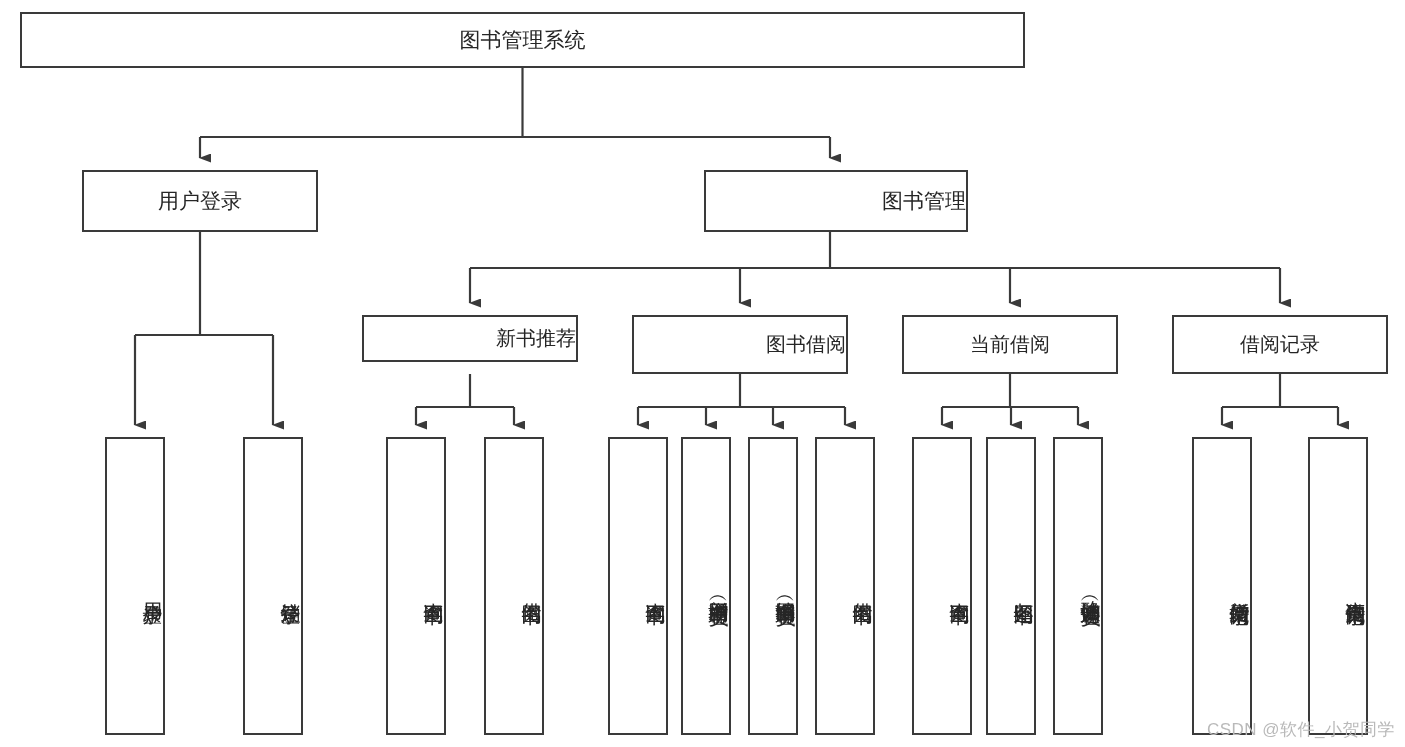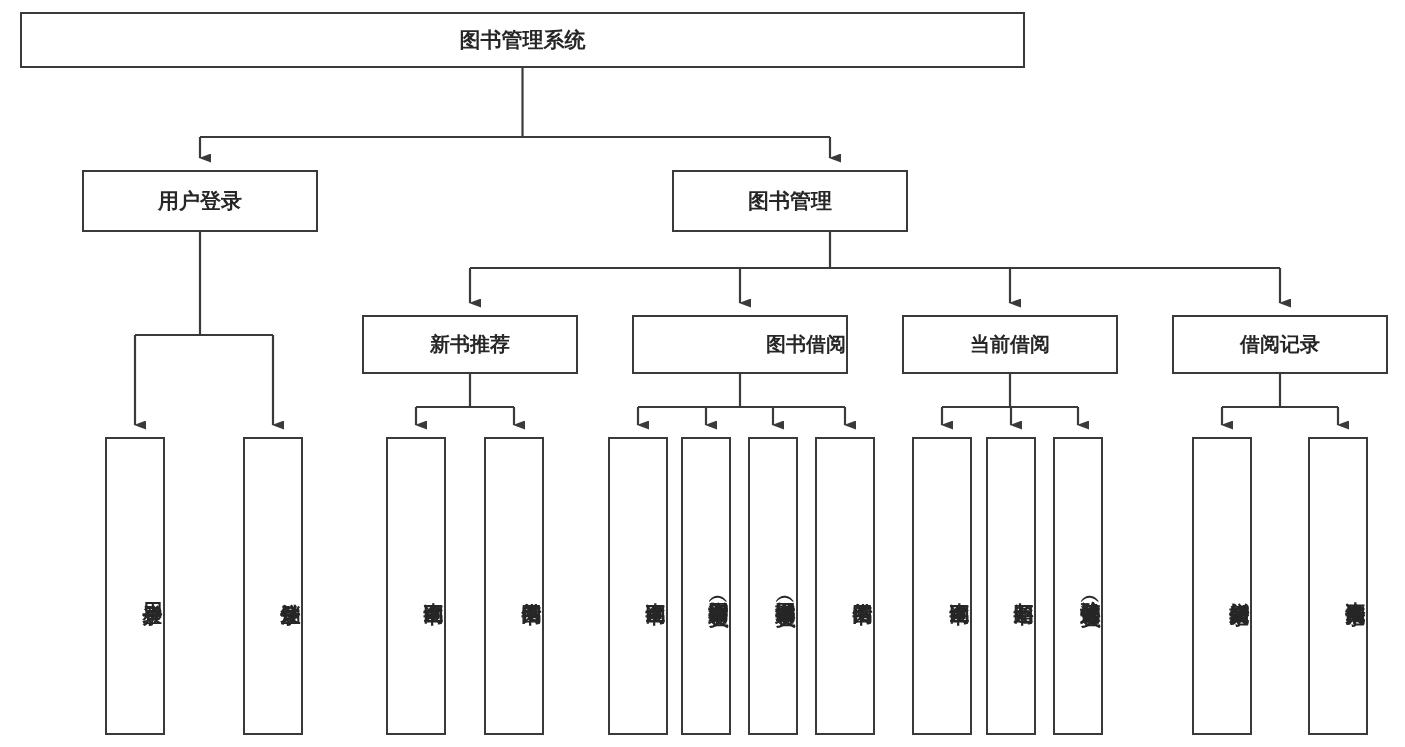--- a/index.html
+++ b/index.html
@@ -29,21 +29,20 @@
   .node {
     position: absolute;
     box-sizing: border-box;
     border: 2px solid #3a3a3a;
     background: #ffffff;
     display: flex;
     align-items: center;
     justify-content: center;
     color: #262626;
     text-align: center;
-    font-weight: bold;
   }
   .node.root {
     font-size: 21px;
   }
   .node.level2 {
     font-size: 21px;
   }
   .node.level3 {
     font-size: 20px;
   }
@@ -123,25 +122,25 @@
   </svg>
 
   <div class="node root" style="left: 20px; top: 12px; width: 1005px; height: 56px;">
     <span>图书管理系统</span>
   </div>
 
   <div class="node level2" style="left: 82px; top: 170px; width: 236px; height: 62px;">
     <span>用户登录</span>
   </div>
 
-  <div class="node level2" style="left: 672px; top: 170px; width: 236px; height: 62px;">
+  <div class="node level2" style="left: 704px; top: 170px; width: 264px; height: 62px; justify-content: flex-end;">
     <span>图书管理</span>
   </div>
 
-  <div class="node level3" style="left: 362px; top: 315px; width: 216px; height: 59px;">
+  <div class="node level3" style="left: 362px; top: 315px; width: 216px; height: 47px; justify-content: flex-end;">
     <span>新书推荐</span>
   </div>
 
   <div class="node level3" style="left: 632px; top: 315px; width: 216px; height: 59px; justify-content: flex-end;">
     <span>图书借阅</span>
   </div>
 
   <div class="node level3" style="left: 1172px; top: 315px; width: 216px; height: 59px;">
     <span>借阅记录</span>
   </div>
@@ -195,14 +194,15 @@
   </div>
 
   <div class="node leaf" style="left: 1192px; top: 437px; width: 60px; height: 298px;">
     <span class="leaf-text">新增借阅记录</span>
   </div>
 
   <div class="node leaf" style="left: 1308px; top: 437px; width: 60px; height: 298px;">
     <span class="leaf-text">查询借阅记录</span>
   </div>
 
+  <div id="watermark">CSDN @软件_小贺同学</div>
 
 </div>
 
 </body></html>

